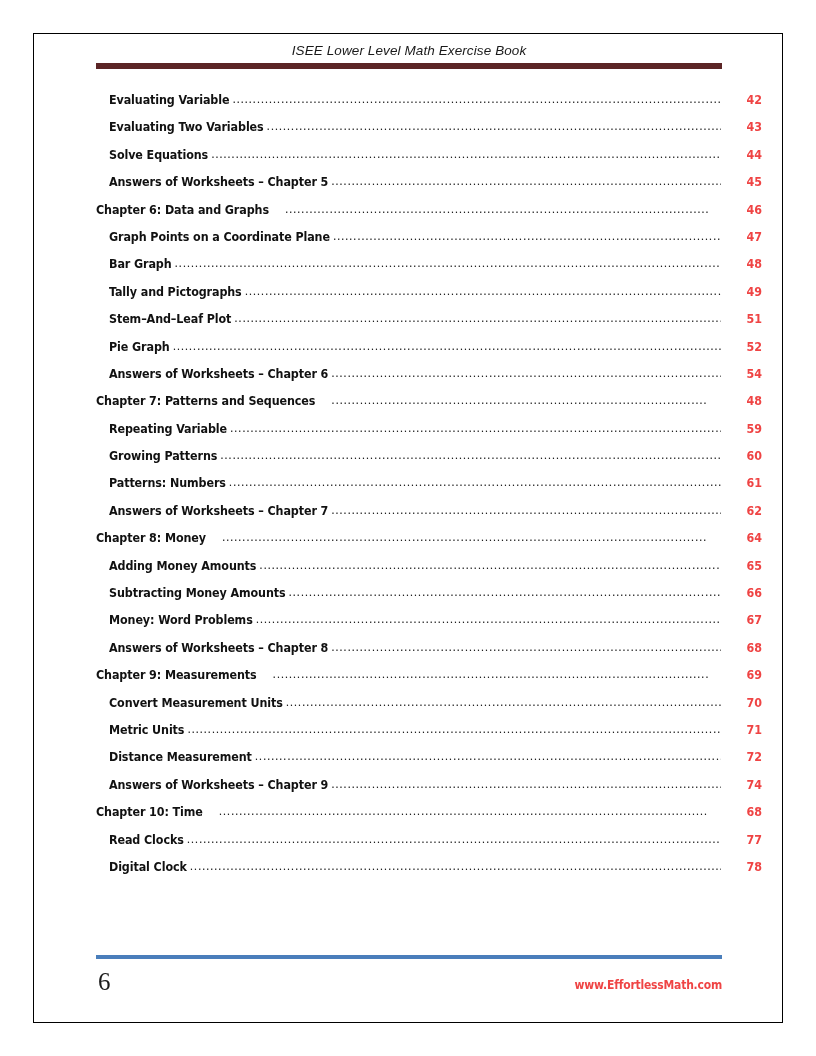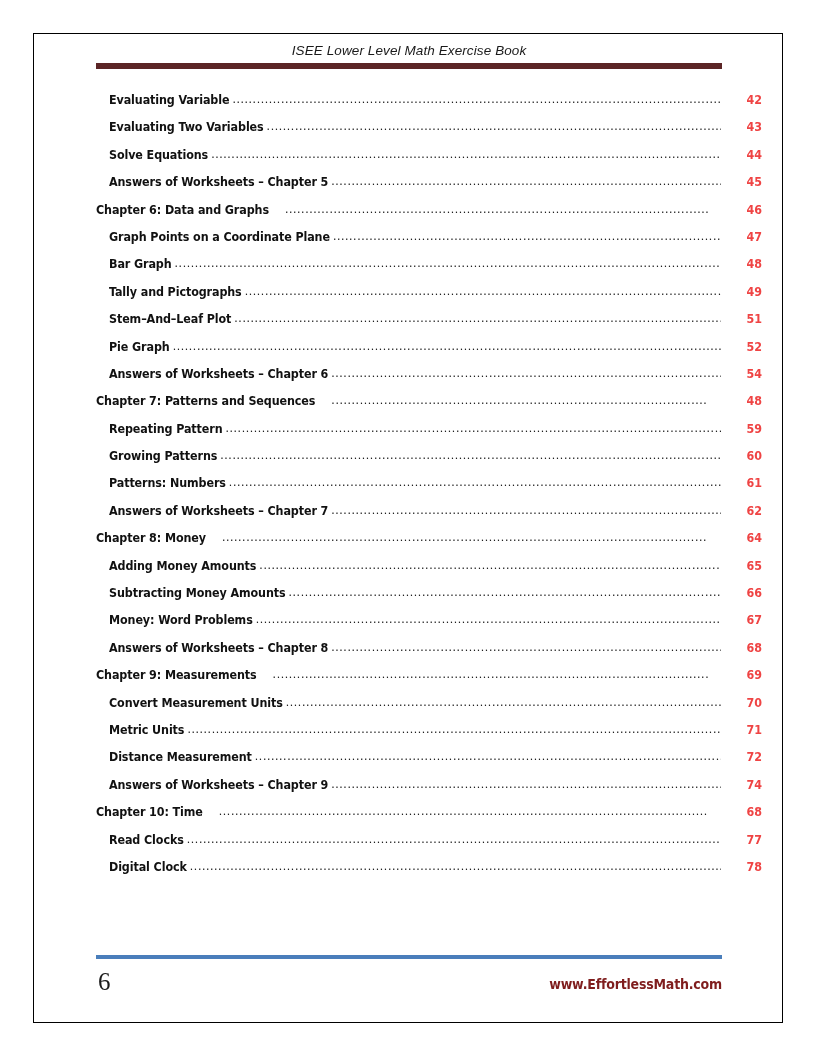--- a/index.html
+++ b/index.html
@@ -129,23 +129,23 @@
   .footer-page-number {
     font-family: "Liberation Serif", serif;
     font-size: 25px;
     color: #1a1a1a;
     line-height: 1;
     padding-left: 2px;
   }
   .footer-site {
     font-family: "DejaVu Sans Condensed", "Liberation Sans Narrow", "Liberation Sans", sans-serif;
     font-stretch: condensed;
-    font-size: 14px;
+    font-size: 12px;
     font-weight: bold;
-    color: #7f1d1d;
+    color: #ef4444;
     letter-spacing: -0.2px;
     padding-bottom: 2px;
   }
 </style>
 </head>
 <body>
 
 <div class="page">
 
   <div class="header">
@@ -208,21 +208,21 @@
         <span class="toc-title">Answers of Worksheets – Chapter 6</span>
         <span class="toc-leader"></span>
         <span class="toc-page">54</span>
       </div>
       <div class="toc-entry level-chapter">
         <span class="toc-title">Chapter 7:  Patterns and Sequences</span>
         <span class="toc-leader"></span>
         <span class="toc-page">48</span>
       </div>
       <div class="toc-entry level-section">
-        <span class="toc-title">Repeating Pattern</span>
+        <span class="toc-title">Repeating Variable</span>
         <span class="toc-leader"></span>
         <span class="toc-page">59</span>
       </div>
       <div class="toc-entry level-section">
         <span class="toc-title">Growing Patterns</span>
         <span class="toc-leader"></span>
         <span class="toc-page">60</span>
       </div>
       <div class="toc-entry level-section">
         <span class="toc-title">Patterns: Numbers</span>

